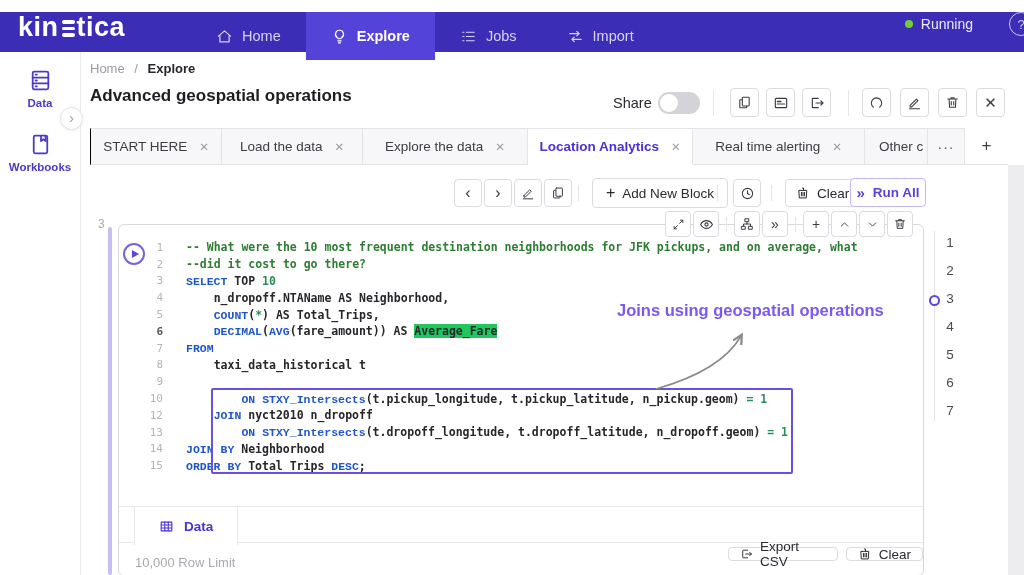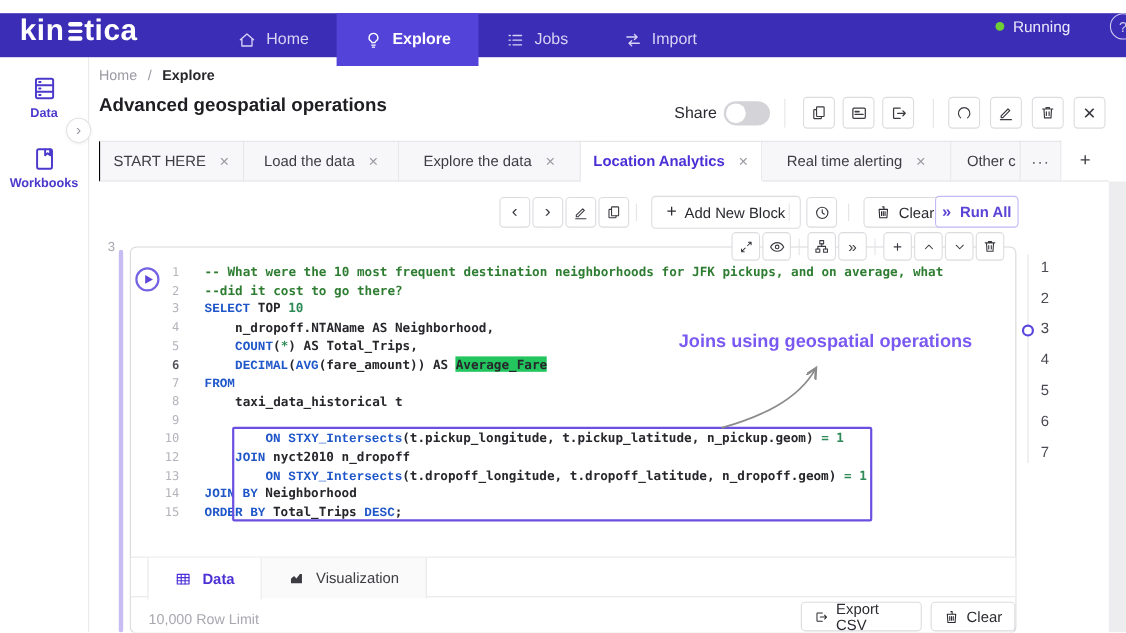--- a/index.html
+++ b/index.html
@@ -114,21 +114,21 @@
   
   .results{position:absolute;left:0;right:0;top:281px;bottom:0;background:#fff;border-radius:0 0 6px 6px;}
   .results-tabbar{position:absolute;top:0;left:0;right:0;height:37px;border-top:1px solid #e8e8eb;border-bottom:1px solid #e8e8eb;
         background:#fff;display:flex;padding-left:15px;box-sizing:border-box;}
   .rtab{display:flex;align-items:center;gap:10px;padding:0 24px;font-size:13.5px;color:#3c3c42;background:#fafafb;
         border-right:1px solid #e8e8eb;cursor:pointer;box-sizing:border-box;height:37px;}
   .rtab:first-child{border-left:1px solid #e8e8eb;}
   .rtab.active{background:#fff;color:#4b30d6;font-weight:bold;height:38px;}
   .row-limit{position:absolute;left:16px;top:49px;font-size:13px;color:#a8a8b0;}
   .results-actions{position:absolute;top:41px;left:609px;display:flex;gap:8px;}
-  .rbtn{height:27px;padding:0 11px;border:1px solid #dcdce0;border-radius:4px;background:#fff;display:flex;align-items:center;
+  .rbtn{height:14px;padding:0 11px;border:1px solid #dcdce0;border-radius:4px;background:#fff;display:flex;align-items:center;
         gap:7px;font-size:13.5px;color:#2a2a30;cursor:pointer;box-sizing:border-box;}
 </style>
 </head>
 <body>
 
 <div class="nav">
   <div class="logo">
     <span>kin</span>
     <span class="logo-ebars">
         <i></i>
@@ -426,26 +426,20 @@
     </div>
 
     <div class="results">
       <div class="results-tabbar">
         <div class="rtab active">
           <svg class="ic" width="15" height="15" viewBox="0 0 24 24" style="color:#4b30d6">
             <rect x="3.5" y="5" width="17" height="14"></rect>
               <path d="M3.5 9.7h17 M3.5 14.3h17 M9.2 5v14 M14.8 5v14"></path>
             </svg>
           <span>Data</span>
-        </div>
-        <div class="rtab">
-          <svg width="15" height="15" viewBox="0 0 24 24">
-            <path d="M4 19.5V13l4.5-4 3.5 3.5 5-6.5h3V19.5z" fill="#3c3c42"></path>
-            </svg>
-          <span>Visualization</span>
         </div>
       </div>
       <div class="row-limit">10,000 Row Limit</div>
       <div class="results-actions">
         <div class="rbtn">
           <svg class="ic" width="14" height="14" viewBox="0 0 24 24">
             <path d="M14 5H6a1 1 0 0 0-1 1v12a1 1 0 0 0 1 1h8 M10.5 12H21 M17.7 8.7L21 12l-3.3 3.3"></path>
             </svg>
           <span>Export CSV</span>
         </div>

